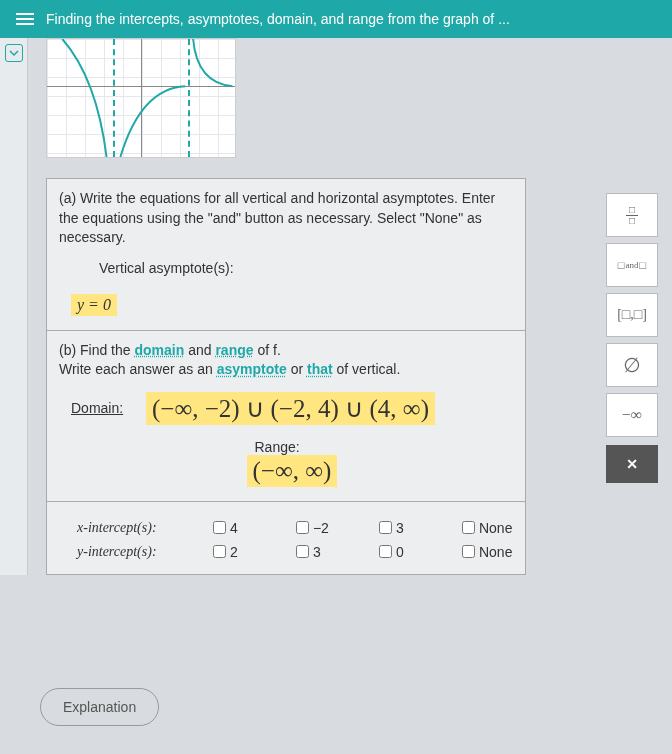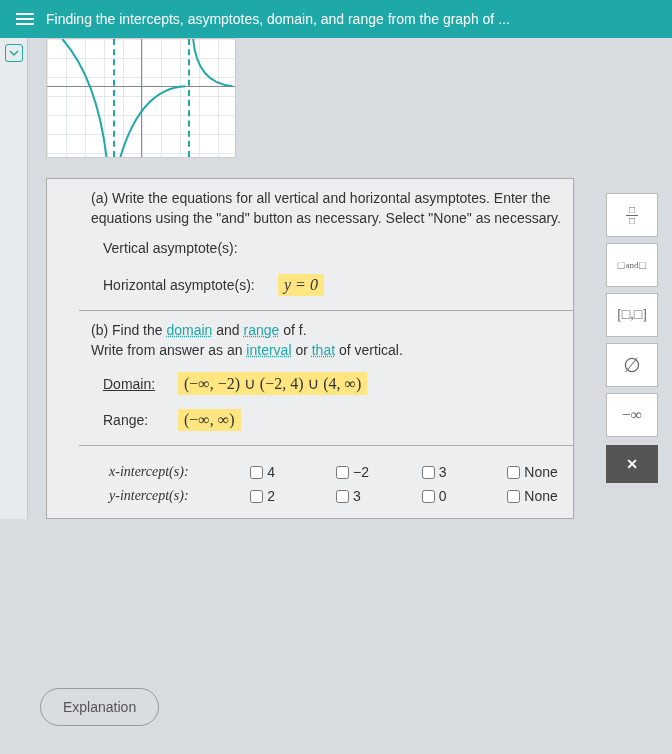--- a/index.html
+++ b/index.html
@@ -33,30 +33,30 @@
     }
     .grid-bg {
       position:absolute; inset:0;
       background-image: linear-gradient(#e4e8ec 1px, transparent 1px), linear-gradient(90deg, #e4e8ec 1px, transparent 1px);
       background-size: 19px 19px;
     }
     .axis-h{position:absolute; left:0; right:0; top:40%; height:1px; background:#888;}
     .axis-v{position:absolute; top:0; bottom:0; left:50%; width:1px; background:#888;}
     .asymp{position:absolute; top:0; bottom:0; border-left:2px dashed #1fa8a8;}
     .question-table {
-      border:1px solid #aaa; background: rgba(255,255,255,0.5); margin-left:10px; width: 528px; padding-left: 32px;
+      border:1px solid #aaa; background: rgba(255,255,255,0.5); margin-left:10px; width: 480px;
     }
     .section { border-bottom:1px solid #aaa; padding: 10px 12px; font-size: 14px; color:#333;}
     .section:last-child{ border-bottom:none;}
     .instruction { margin-bottom: 12px; line-height:1.4;}
     .ans-row { display:flex; align-items:center; margin: 8px 0 4px 12px;}
-    .ans-label { width: 175px;}
+    .ans-label { width: 175px; margin-left: 28px;}
     .highlight { background: #ffe680; padding: 2px 6px; font-style: italic; font-family: 'Times New Roman', serif; font-size:16px;}
-    .highlight-big { background: #ffe680; padding: 2px 6px; font-family: 'Times New Roman', serif; font-size:16px; display:inline-block;}
-    .link-style{ color:#1fa8a8; text-decoration: underline dotted; }
+    .highlight-big { background: #ffe680; padding: 2px 6px; font-family: 'Times New Roman', serif; font-size:25px; display:inline-block;}
+    .link-style{ color:#1fa8a8; text-decoration: underline dotted; font-weight: bold; }
     .check-row { display:flex; gap:32px; margin:8px 0 4px 18px; font-size:14px;}
     .check-label{ width:110px; font-style:italic; font-family:'Times New Roman',serif;}
     .check-opt{display:flex; align-items:center; gap:4px; width:54px;}
     .check-opt input{width:13px; height:13px;}
     .side-tools{
       position:absolute; right: 14px; top: 155px; width:52px;
       display:flex; flex-direction:column; gap:6px;
     }
     .tool-btn{
       height:44px; border:1px solid #bbb; background:white; display:flex; align-items:center; justify-content:center;
@@ -104,35 +104,34 @@
       </svg>
     </div>
 
     <div class="question-table">
       <div class="section">
         <div class="instruction">(a) Write the equations for all vertical and horizontal asymptotes. Enter the equations using the "and" button as necessary. Select "None" as necessary.</div>
         <div class="ans-row">
           <span class="ans-label">Vertical asymptote(s):</span>
         </div>
         <div class="ans-row" style="margin-top:18px;">
-          <span class="ans-label">Horizontal asymptote(s):</span>
           <span class="highlight">y = 0</span>
         </div>
       </div>
 
       <div class="section">
         <div class="instruction">
           <span>(b) Find the </span><span class="link-style">domain</span><span> and </span><span class="link-style">range</span><span> of f.</span><span class="fstyle"></span><br>
-          <span>Write from answer as an </span><span class="link-style">interval</span><span> or </span><span class="link-style">that</span><span> of vertical.</span>
+          <span>Write each answer as an </span><span class="link-style">asymptote</span><span> or </span><span class="link-style">that</span><span> of vertical.</span>
         </div>
         <div class="ans-row">
           <span style="width:75px;text-decoration:underline;">Domain:</span>
           <span class="highlight-big">(−∞, −2) ∪ (−2, 4) ∪ (4, ∞)</span>
         </div>
-        <div class="ans-row" style="margin-top:14px;">
+        <div class="ans-row" style="margin-top:14px;flex-direction:column;">
           <span style="width:75px;">Range:</span>
           <span class="highlight-big">(−∞, ∞)</span>
         </div>
       </div>
 
       <div class="section">
         <div class="check-row">
           <span class="check-label">x-intercept(s):</span>
           <label class="check-opt">
               <input type="checkbox" style="">

